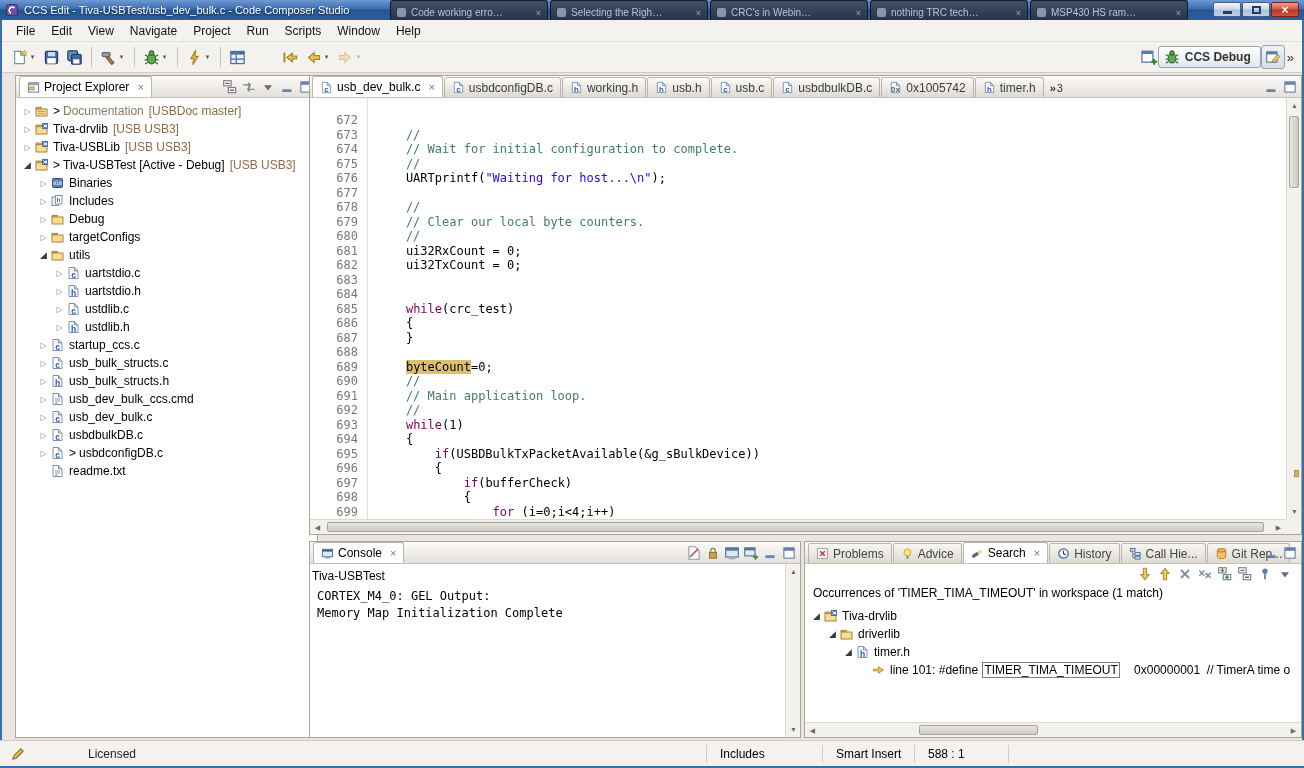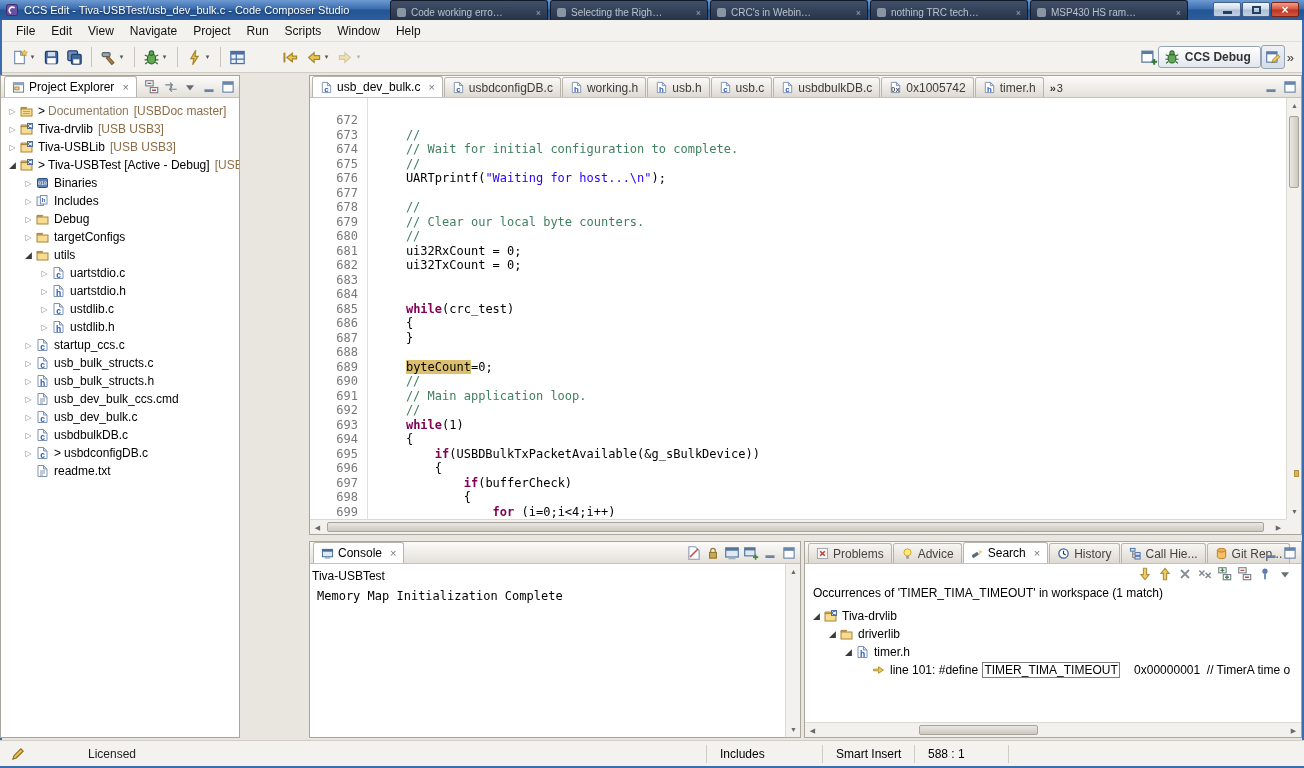--- a/index.html
+++ b/index.html
@@ -41,21 +41,21 @@
 #persp{position:absolute;right:10px;top:45px;display:flex;align-items:center;}
 .hbtn{width:18px;height:18px;display:inline-block}
 #persp-btn{display:flex;align-items:center;gap:5px;border:1px solid #96a3b3;border-radius:3px;background:linear-gradient(#ffffff,#e2e7ee);padding:2px 9px 2px 5px;font-weight:bold;color:#333}
 #persp-btn .ic{width:16px;height:16px;display:inline-block}
 #edit-persp-btn{width:24px;height:24px;border:1px solid #96a3b3;border-radius:3px;background:linear-gradient(#eef2f7,#d5dde8);display:flex;align-items:center;justify-content:center}
 #edit-persp-btn .ic{width:16px;height:16px}
 #persp-more{color:#333;font-size:13px;margin-left:2px}
 
 
 .panel{position:absolute;background:#fff;border:1px solid #a9a59c;overflow:hidden}
-#pe-panel{left:0;top:75px;width:240px;height:663px}
+#pe-panel{left:15px;top:75px;width:303px;height:663px}
 #editor-panel{left:309px;top:75px;width:993px;height:460px}
 #console-panel{left:309px;top:541px;width:492px;height:197px}
 #right-panel{left:804px;top:541px;width:498px;height:197px}
 .phead{height:22px;background:linear-gradient(#fcfbfa,#e4e1da);border-bottom:1px solid #c6c2b9;position:relative}
 .tabs-row{display:flex;align-items:flex-end;height:100%;padding-left:3px}
 .vtab{display:flex;align-items:center;gap:4px;height:20px;padding:0 7px;border:1px solid #b9b5ac;border-bottom:none;border-radius:2.5px 2.5px 0 0;
   background:linear-gradient(#f8f6f3,#dedad2);margin-right:1px;color:#444;white-space:nowrap}
 .vtab.active{background:#fff;color:#000;height:21px}
 .ticon{width:13px;height:13px;display:inline-block;flex:none}
 .tclose{font-size:9px;color:#777;margin-left:4px}
@@ -83,21 +83,21 @@
   background:linear-gradient(#fbfaf8,#dedad2);margin-right:1px;color:#3d3d3d;white-space:nowrap}
 .etab.active{background:#fff;color:#000;height:21px}
 #tab-overflow{display:flex;align-items:center;margin:0 0 3px 5px;color:#333;font-size:11px}
 #tab-overflow .chev{font-weight:bold;margin-right:1px}
 #editor-body{position:absolute;left:0;top:22px;right:15px;bottom:15px;display:flex;overflow:hidden;background:#fff}
 #gutter{width:58px;flex:none;text-align:right;padding-right:9px;padding-top:15px;color:#787878;background:#fff;border-right:1px solid #e3e0da;
   font:12px/14.5px "DejaVu Sans Mono","Liberation Mono",monospace}
 #code{padding-top:15px;padding-left:9px;font:12px/14.5px "DejaVu Sans Mono","Liberation Mono",monospace;white-space:pre;overflow:hidden}
 .ln,.crow{height:14.5px}
 .sg-c{color:#3F7F5F}
-.sg-k{color:#7F0055;font-weight:bold}
+.sg-k{color:#7F0055;font-weight:normal}
 .sg-s{color:#2A00FF}
 .sg-m{background:#ddc06e}
 
 
 .vsb{position:absolute;top:22px;right:0;bottom:15px;width:15px;background:#f3f1ee;border-left:1px solid #dcd9d3}
 .hsb{position:absolute;left:0;right:15px;bottom:0;height:15px;background:#f3f1ee;border-top:1px solid #dcd9d3}
 .hsb.full{right:0}
 .sbbtn{position:absolute;width:15px;height:15px;color:#6a6a6a;font-size:7px;display:flex;align-items:center;justify-content:center}
 .sb-up{top:0;left:0}.sb-up::before{content:"▲"}
 .sb-down{bottom:0;left:0}.sb-down::before{content:"▼"}
@@ -805,20 +805,21 @@
           <svg viewBox="0 0 14 14">
             <rect x="2.5" y="2.5" width="9" height="9" fill="#fff" stroke="#5b7aa5"></rect>
             <rect x="2.5" y="2.5" width="9" height="2.6" fill="#5b7aa5"></rect>
           </svg>
         </span>
       </div>
   </div>
   <div id="console-body">
     <div id="console-title">Tiva-USBTest</div>
     <div id="console-text">
+        <div>CORTEX_M4_0: GEL Output:</div>
         <div>Memory Map Initialization Complete</div>
       </div>
   </div>
   <div id="console-vsb">
     <div class="sbbtn sb-up"></div>
     <div class="sbbtn sb-down"></div>
   </div>
 </div>
 
 <div id="right-panel" class="panel">

